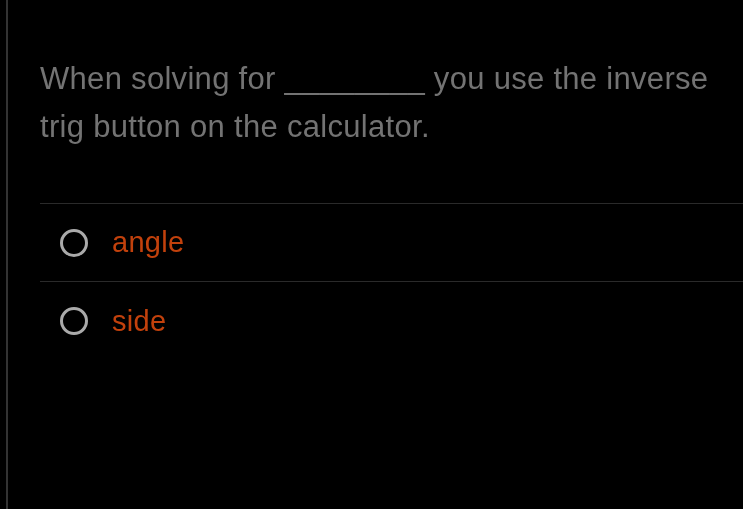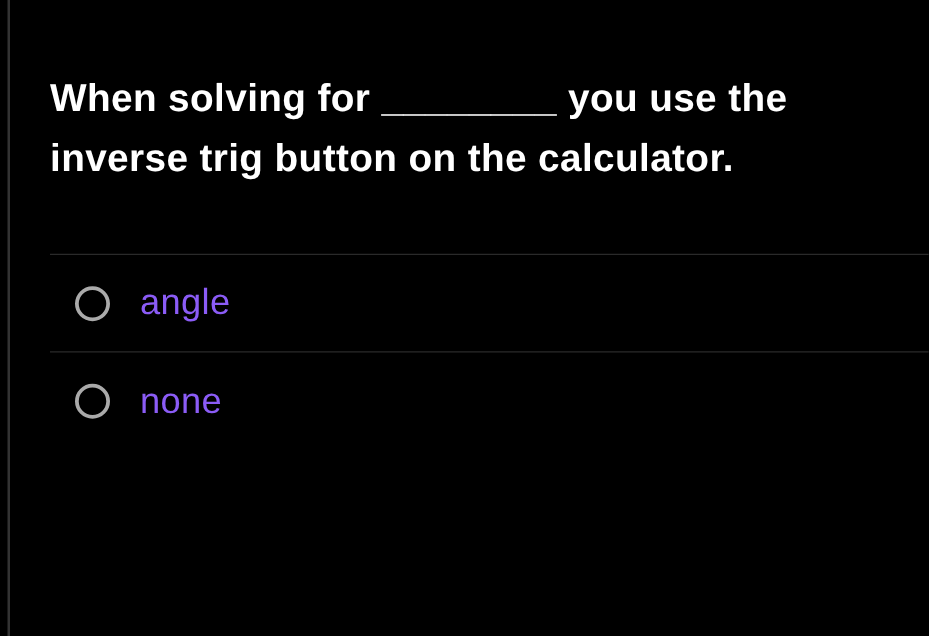--- a/index.html
+++ b/index.html
@@ -17,24 +17,24 @@
     }
     .container {
       border-left: 2px solid #333;
       height: 100%;
       padding-left: 32px;
       padding-top: 55px;
       margin-left: 6px;
     }
     .question-text {
       font-size: 31px;
-      font-weight: 700;
+      font-weight: 400;
       line-height: 1.55;
       letter-spacing: 0.3px;
-      color: #ffffff;
+      color: #737373;
       padding-right: 15px;
       margin-bottom: 52px;
     }
     .options {
       border-top: 1px solid #2a2a2a;
     }
     .option-row {
       display: flex;
       align-items: center;
       height: 78px;
@@ -49,32 +49,32 @@
       width: 28px;
       height: 28px;
       border: 3px solid #aaaaaa;
       border-radius: 50%;
       margin-right: 24px;
       flex-shrink: 0;
     }
     .option-label {
       font-size: 29px;
       font-weight: 300;
-      color: #8b5cf6;
+      color: #c2410c;
       letter-spacing: 0.3px;
     }
   </style>
 </head>
 <body>
 
 <div class="container">
   <div class="question-text">When solving for ________ you use the inverse trig button on the calculator.</div>
   <div class="options">
     <div class="option-row">
       <div class="radio-circle"></div>
       <div class="option-label">angle</div>
     </div>
     <div class="option-row">
       <div class="radio-circle"></div>
-      <div class="option-label">none</div>
+      <div class="option-label">side</div>
     </div>
   </div>
 </div>
 
 </body></html>

